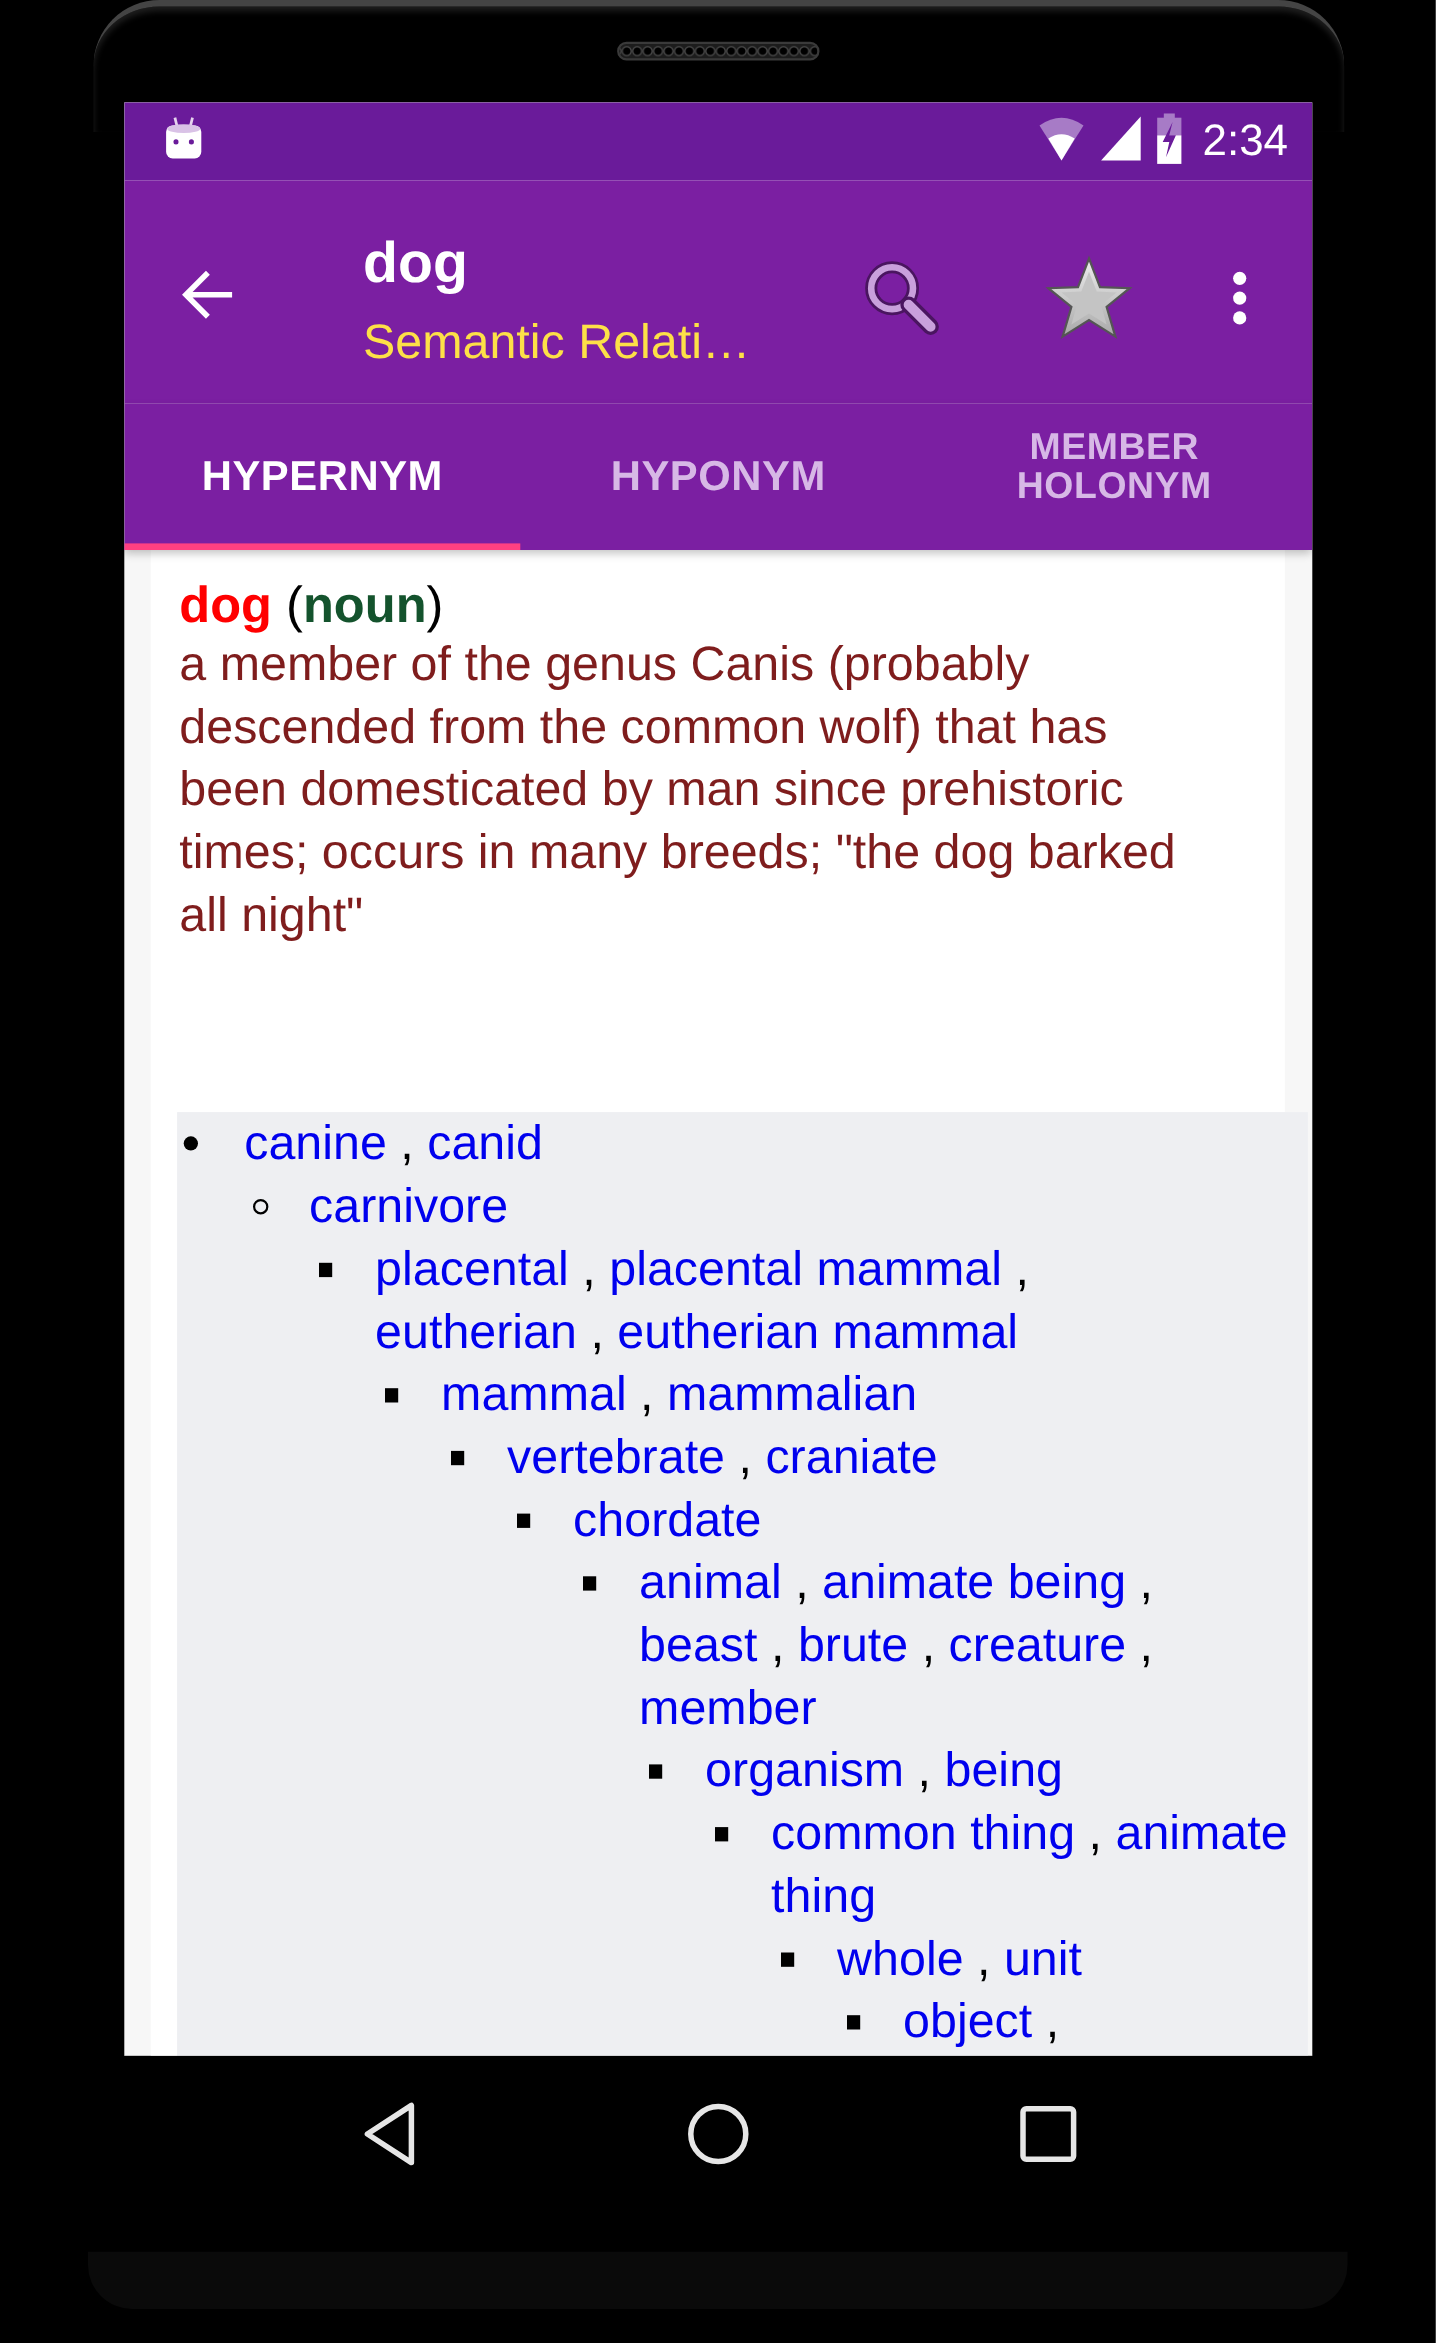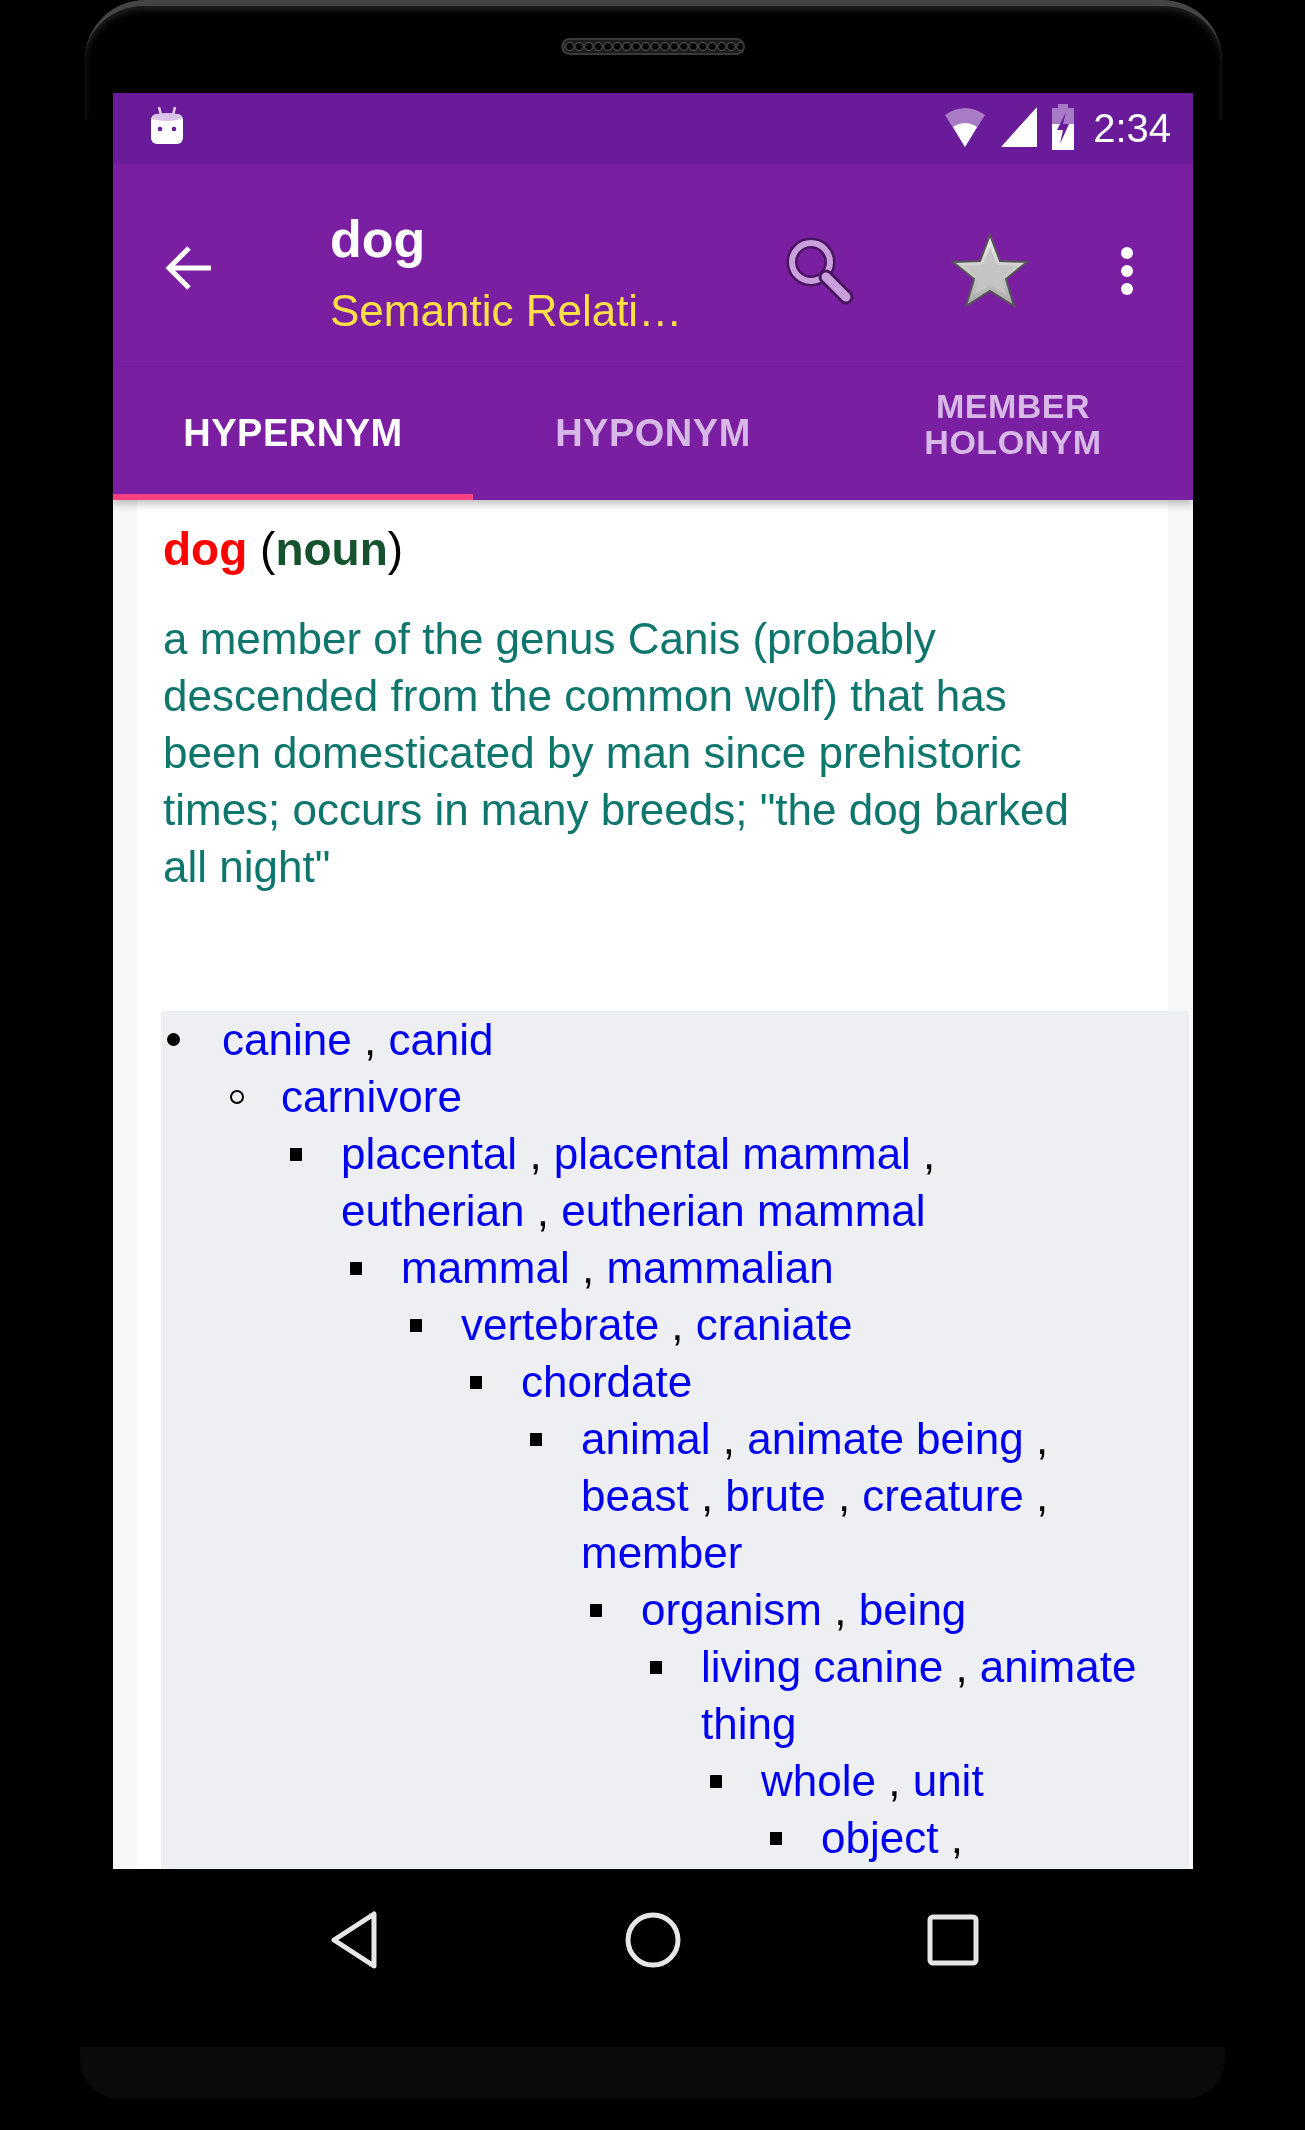--- a/index.html
+++ b/index.html
@@ -43,21 +43,21 @@
   .tabs { position: absolute; left: 0; top: 274px; width: 1080px; height: 133px; background: #7b1fa2; display: flex; box-shadow: 0 4px 8px rgba(0,0,0,0.25); z-index: 2; }
   .tab { flex: 1; display: flex; align-items: center; justify-content: center; text-align: center; color: #d7b8e6; font-size: 38px; font-weight: bold; letter-spacing: 0.5px; cursor: pointer; position: relative; line-height: 1.05; }
   .tab.active { color: #fff; }
   .tab.small { font-size: 34px; padding-bottom: 17px; }
   .tab .indicator { position: absolute; left: 0; bottom: 0; width: 100%; height: 6px; background: #ff4081; }
 
   .card { position: absolute; left: 24px; top: 407px; width: 1031px; height: 1400px; background: #fff; }
   .headword { position: absolute; left: 26px; top: 22px; font-size: 46px; color: #000; }
   .headword .w { color: #ff0000; font-weight: bold; }
   .headword .pos { color: #14532d; font-weight: bold; }
-  .definition { position: absolute; left: 26px; top: 75px; width: 990px; font-size: 44px; line-height: 57px; color: #0f766e; margin-top: 35px; }
+  .definition { position: absolute; left: 26px; top: 75px; width: 990px; font-size: 44px; line-height: 57px; color: #7f1d1d; }
   .definition div { white-space: nowrap; }
 
   .hier { position: absolute; left: 24px; top: 511px; width: 1028px; height: 900px; background: #eeeff2; }
   .row { position: absolute; height: 57px; font-size: 44px; line-height: 57px; white-space: nowrap; color: #000; }
   .row .bul { position: absolute; top: 0; width: 20px; height: 57px; }
   .row .bul.disc::before { content: ""; position: absolute; left: 0; top: 22px; width: 13px; height: 13px; background: #000; border-radius: 50%; }
   .row .bul.circle::before { content: ""; position: absolute; left: 0; top: 22px; width: 10px; height: 10px; border: 2.5px solid #000; border-radius: 50%; }
   .row .bul.square::before { content: ""; position: absolute; left: 0; top: 23px; width: 12px; height: 13px; background: #000; }
   .link { color: #0000ee; cursor: pointer; }
   .sep { color: #000; }
@@ -269,21 +269,21 @@
         <span style="margin-left:59px;">
           <span class="link">organism</span>
           <span class="sep">,</span>
           <span class="link">being</span>
         </span>
       </div>
 
       <div class="row" style="left:481px;top:627px;">
         <span class="bul square" style="left:8px"></span>
         <span style="margin-left:59px;">
-          <span class="link">living canine</span>
+          <span class="link">common thing</span>
           <span class="sep">,</span>
           <span class="link">animate</span>
         </span>
       </div>
       <div class="row" style="left:540px;top:684px;">
         <span class="link">thing</span>
       </div>
 
       <div class="row" style="left:541px;top:741px;">
         <span class="bul square" style="left:8px"></span>

